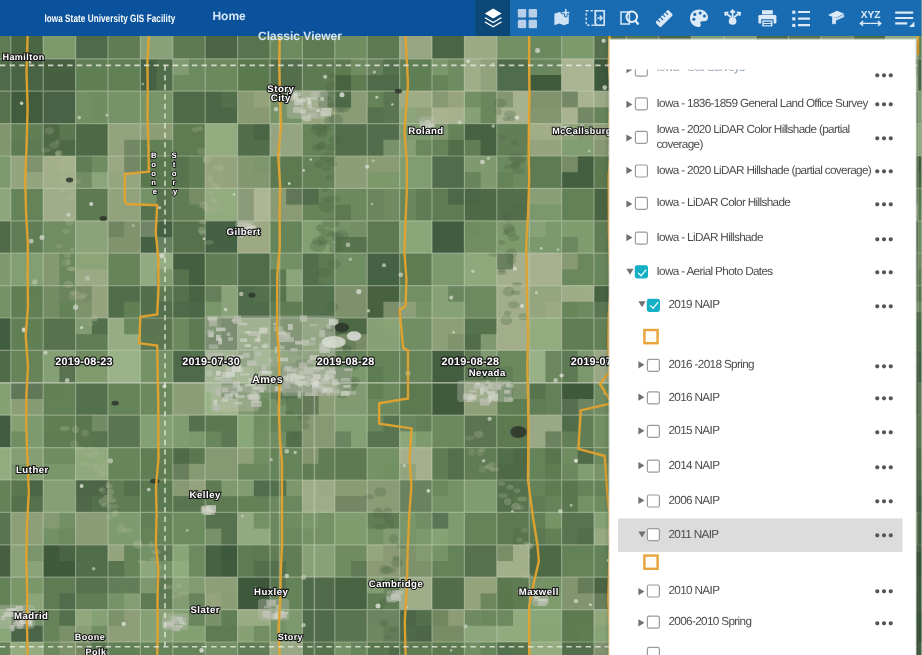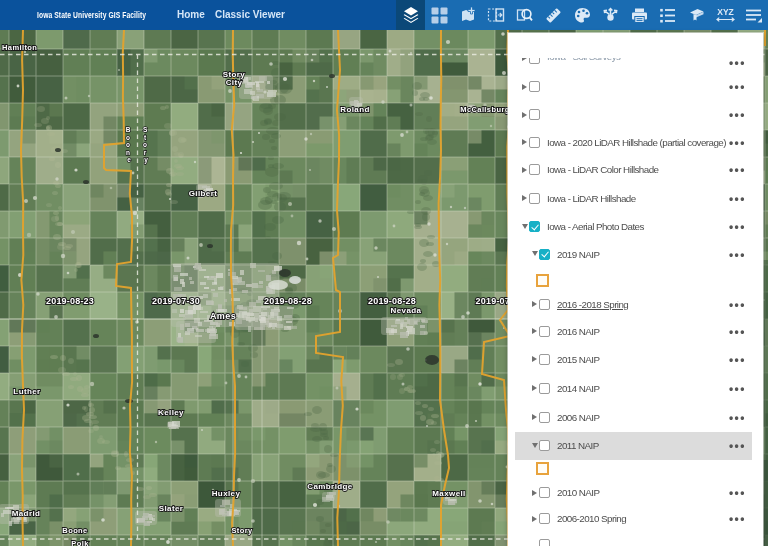--- a/index.html
+++ b/index.html
@@ -2004,21 +2004,21 @@
 <text x="70" y="274" font-family="Liberation Sans, sans-serif" font-size="9" font-weight="bold" fill="#ffffff" stroke="#1a1a1a" stroke-width="2.1" paint-order="stroke" text-anchor="middle" letter-spacing="0.2">2019-08-23</text>
 <text x="176" y="274" font-family="Liberation Sans, sans-serif" font-size="9" font-weight="bold" fill="#ffffff" stroke="#1a1a1a" stroke-width="2.1" paint-order="stroke" text-anchor="middle" letter-spacing="0.2">2019-07-30</text>
 <text x="288" y="274" font-family="Liberation Sans, sans-serif" font-size="9" font-weight="bold" fill="#ffffff" stroke="#1a1a1a" stroke-width="2.1" paint-order="stroke" text-anchor="middle" letter-spacing="0.2">2019-08-28</text>
 <text x="392" y="274" font-family="Liberation Sans, sans-serif" font-size="9" font-weight="bold" fill="#ffffff" stroke="#1a1a1a" stroke-width="2.1" paint-order="stroke" text-anchor="middle" letter-spacing="0.2">2019-08-28</text>
 <text x="497" y="274" font-family="Liberation Sans, sans-serif" font-size="9" font-weight="bold" fill="#ffffff" stroke="#1a1a1a" stroke-width="2.1" paint-order="stroke" text-anchor="middle" letter-spacing="0.2">2019-07-3</text>
 </svg>
     </div>
 <div id="nav">
 <span class="title">Iowa State University GIS Facility</span>
 <span class="link" style="left:177px;">Home</span>
-<span class="link" style="left:215px;">Classic Viewer</span>
+<span class="link" style="left:215px;margin-top:16px;">Classic Viewer</span>
 <div id="toolbar">
         <div class="tool sel">
           <svg width="18" height="18" viewBox="0 0 18 18">
             <g fill="#fff">
               <path d="M9 1 L16 5.2 L9 9.4 L2 5.2 Z"></path>
               <path d="M2.6 8.3 L9 12.1 L15.4 8.3 L16.4 8.9 L9 13.3 L1.6 8.9 Z"></path>
               <path d="M2.6 11.9 L9 15.7 L15.4 11.9 L16.4 12.5 L9 16.9 L1.6 12.5 Z"></path>
             </g>
           </svg>
         </div>
@@ -2142,25 +2142,27 @@
 <div id="plist">
         <div class="lrow" style="height:15.8px;">
 <div class="arr right" style="left:14px;top:-3px;"></div>
 <div class="cb" style="left:21px;top:-5px;"></div>
 <div class="ltext" style="left:39px;top:-6.5px;color:#8c9aa9;">Iowa - Soil Surveys</div>
 <div class="dots" style="top:-1.5px;margin-top:0;">•••</div>
 </div>
         <div class="lrow" style="height:28px;">
 <div class="arr right" style="left:14px;top:50%;margin-top:-3.5px;"></div>
 <div class="cb" style="left:21px;top:50%;margin-top:-6px;"></div>
+<div class="ltext" style="left:39px;top:50%;margin-top:-6px;">Iowa - 1836-1859 General Land Office Survey</div>
 <div class="dots">•••</div>
 </div>
         <div class="lrow" style="height:27.75px;">
 <div class="arr right" style="left:14px;top:50%;margin-top:-3.5px;"></div>
 <div class="cb" style="left:21px;top:50%;margin-top:-6px;"></div>
+<div class="ltext" style="left:39px;top:50%;margin-top:-12px;width:186px;white-space:normal;line-height:12px;">Iowa - 2020 LiDAR Color Hillshade (partial coverage)</div>
 <div class="dots">•••</div>
 </div>
         <div class="lrow" style="height:27px;">
 <div class="arr right" style="left:14px;top:50%;margin-top:-3.5px;"></div>
 <div class="cb" style="left:21px;top:50%;margin-top:-6px;"></div>
 <div class="ltext" style="left:39px;top:50%;margin-top:-6px;">Iowa - 2020 LiDAR Hillshade (partial coverage)</div>
 <div class="dots">•••</div>
 </div>
         <div class="lrow" style="height:28.25px;">
 <div class="arr right" style="left:14px;top:50%;margin-top:-3.5px;"></div>
@@ -2185,21 +2187,21 @@
 <div class="cb chk" style="left:31px;top:50%;margin-top:-6px;"></div>
 <div class="ltext" style="left:49px;top:50%;margin-top:-6px;">2019 NAIP</div>
 <div class="dots">•••</div>
 </div>
         <div class="lrow" style="height:24px;">
           <div class="legend" style="left:28px;top:5.5px;"></div>
         </div>
         <div class="lrow" style="height:25.6px;">
 <div class="arr right" style="left:24px;top:50%;margin-top:-3.5px;"></div>
 <div class="cb" style="left:31px;top:50%;margin-top:-6px;"></div>
-<div class="ltext" style="left:49px;top:50%;margin-top:-6px;text-decoration:underline;">2016 -2018 Spring</div>
+<div class="ltext" style="left:49px;top:50%;margin-top:-6px;">2016 -2018 Spring</div>
 <div class="dots">•••</div>
 </div>
         <div class="lrow" style="height:27.5px;">
 <div class="arr right" style="left:24px;top:50%;margin-top:-3.5px;"></div>
 <div class="cb" style="left:31px;top:50%;margin-top:-6px;"></div>
 <div class="ltext" style="left:49px;top:50%;margin-top:-6px;">2016 NAIP</div>
 <div class="dots">•••</div>
 </div>
         <div class="lrow" style="height:29px;">
 <div class="arr right" style="left:24px;top:50%;margin-top:-3.5px;"></div>

